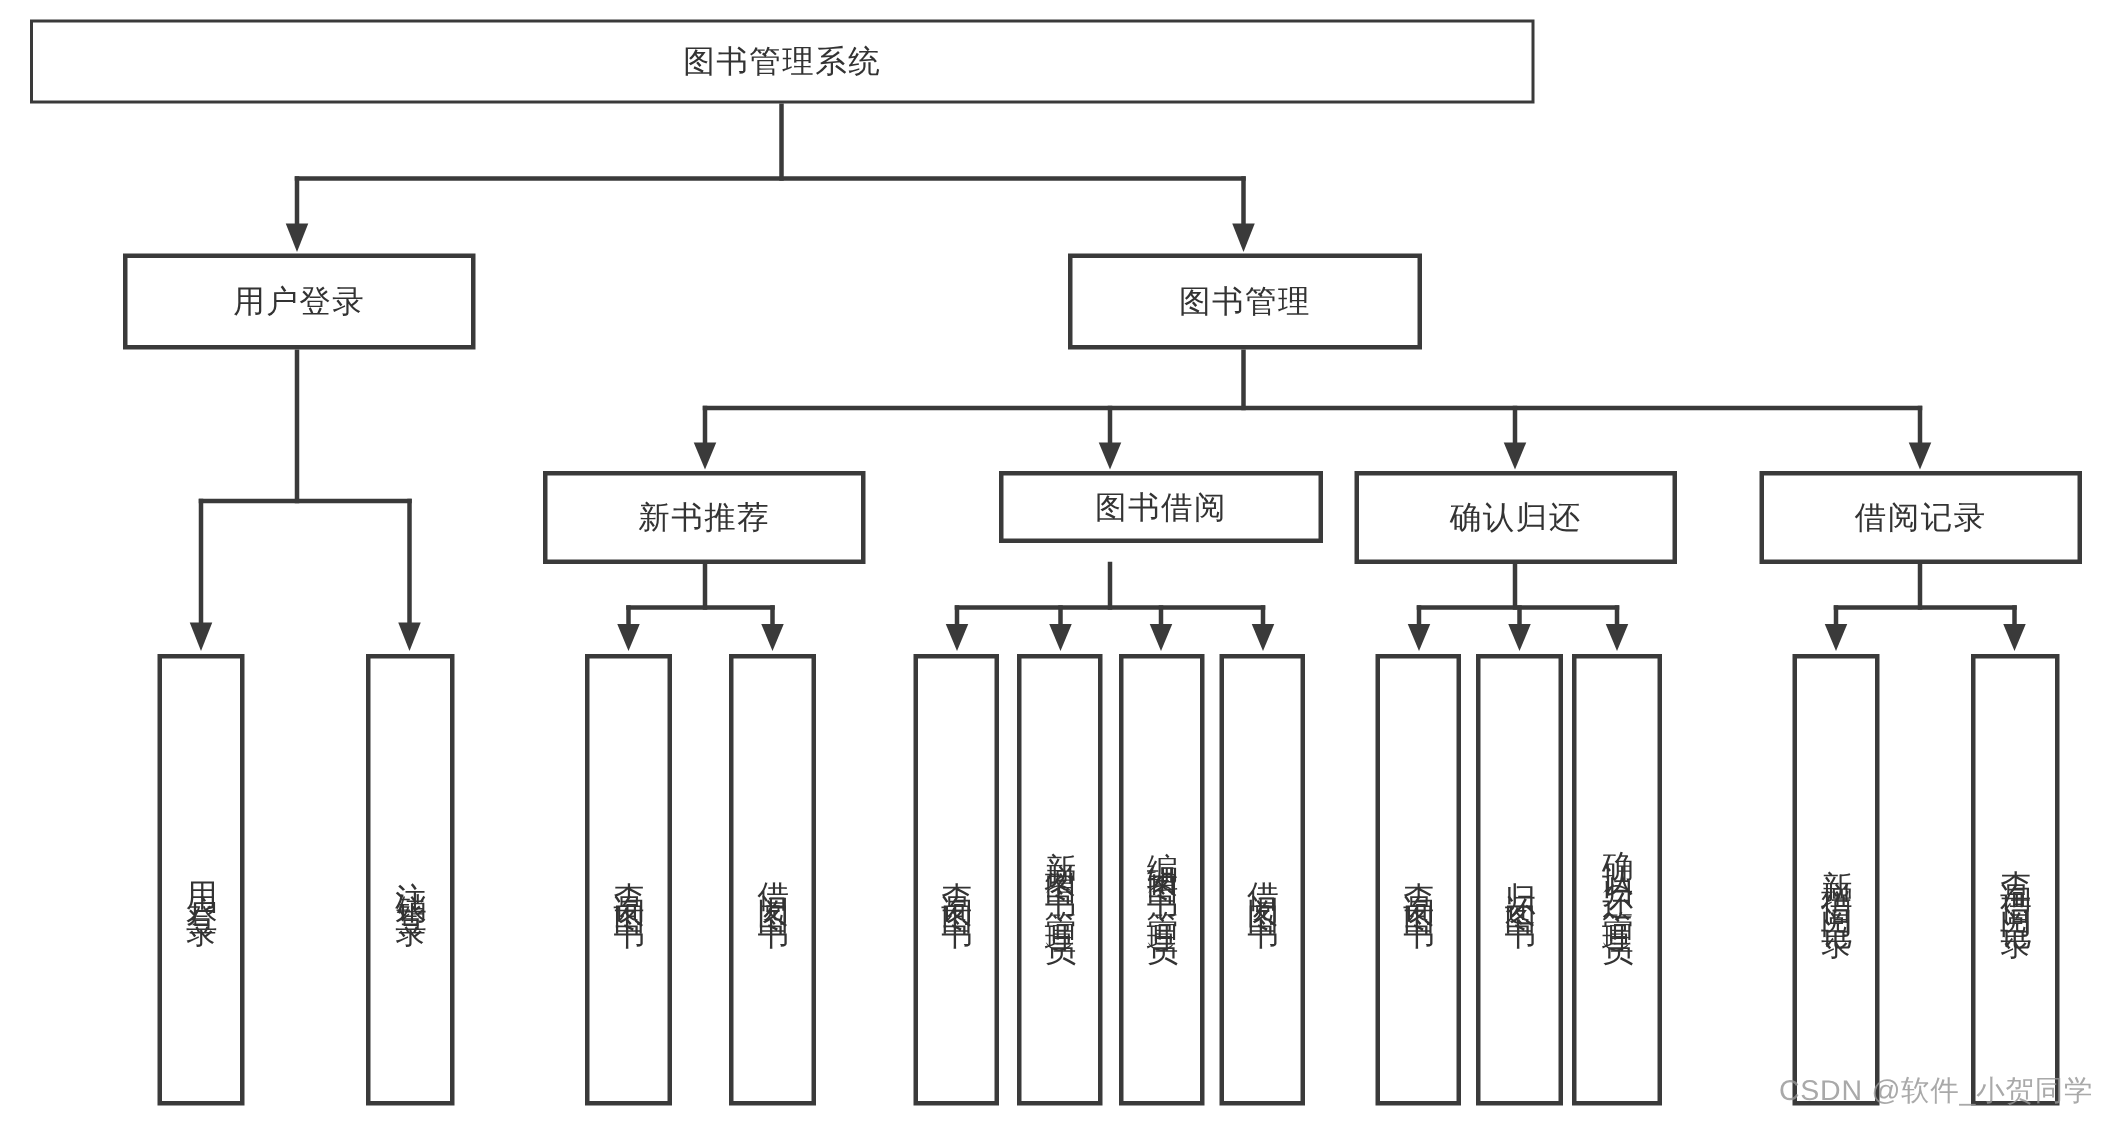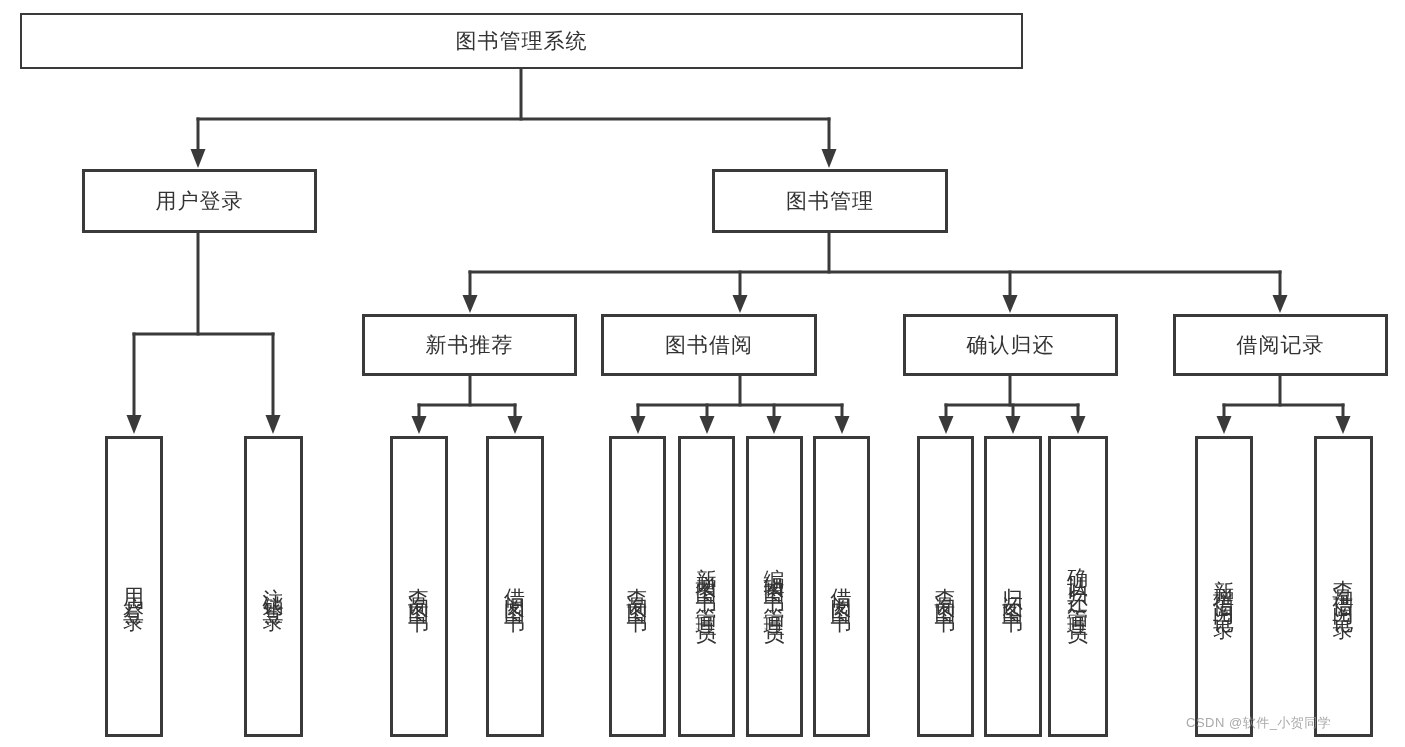--- a/index.html
+++ b/index.html
@@ -67,21 +67,21 @@
     font-size: 21px;
     line-height: 1;
     letter-spacing: 8px;
     color: #333333;
     white-space: nowrap;
   }
   .watermark {
     position: absolute;
     left: 1186px;
     top: 714px;
-    font-size: 13px;
+    font-size: 19px;
     color: rgba(150, 150, 150, 0.82);
     white-space: nowrap;
     z-index: 5;
     letter-spacing: 0.5px;
   }
 </style>
 </head>
 <body>
 
 <div id="canvas">
@@ -155,21 +155,21 @@
   <div class="node" style="left:82px; top:169px; width:235px; height:64px;">
     <span class="hlabel">用户登录</span>
   </div>
   <div class="node" style="left:712px; top:169px; width:236px; height:64px;">
     <span class="hlabel">图书管理</span>
   </div>
 
   <div class="node" style="left:362px; top:314px; width:215px; height:62px;">
     <span class="hlabel">新书推荐</span>
   </div>
-  <div class="node" style="left:601px; top:314px; width:216px; height:62px;">
+  <div class="node" style="left:666px; top:314px; width:216px; height:48px;">
     <span class="hlabel">图书借阅</span>
   </div>
   <div class="node" style="left:903px; top:314px; width:215px; height:62px;">
     <span class="hlabel">确认归还</span>
   </div>
   <div class="node" style="left:1173px; top:314px; width:215px; height:62px;">
     <span class="hlabel">借阅记录</span>
   </div>
 
   <div class="vnode" style="left:105px; width:58px;">

